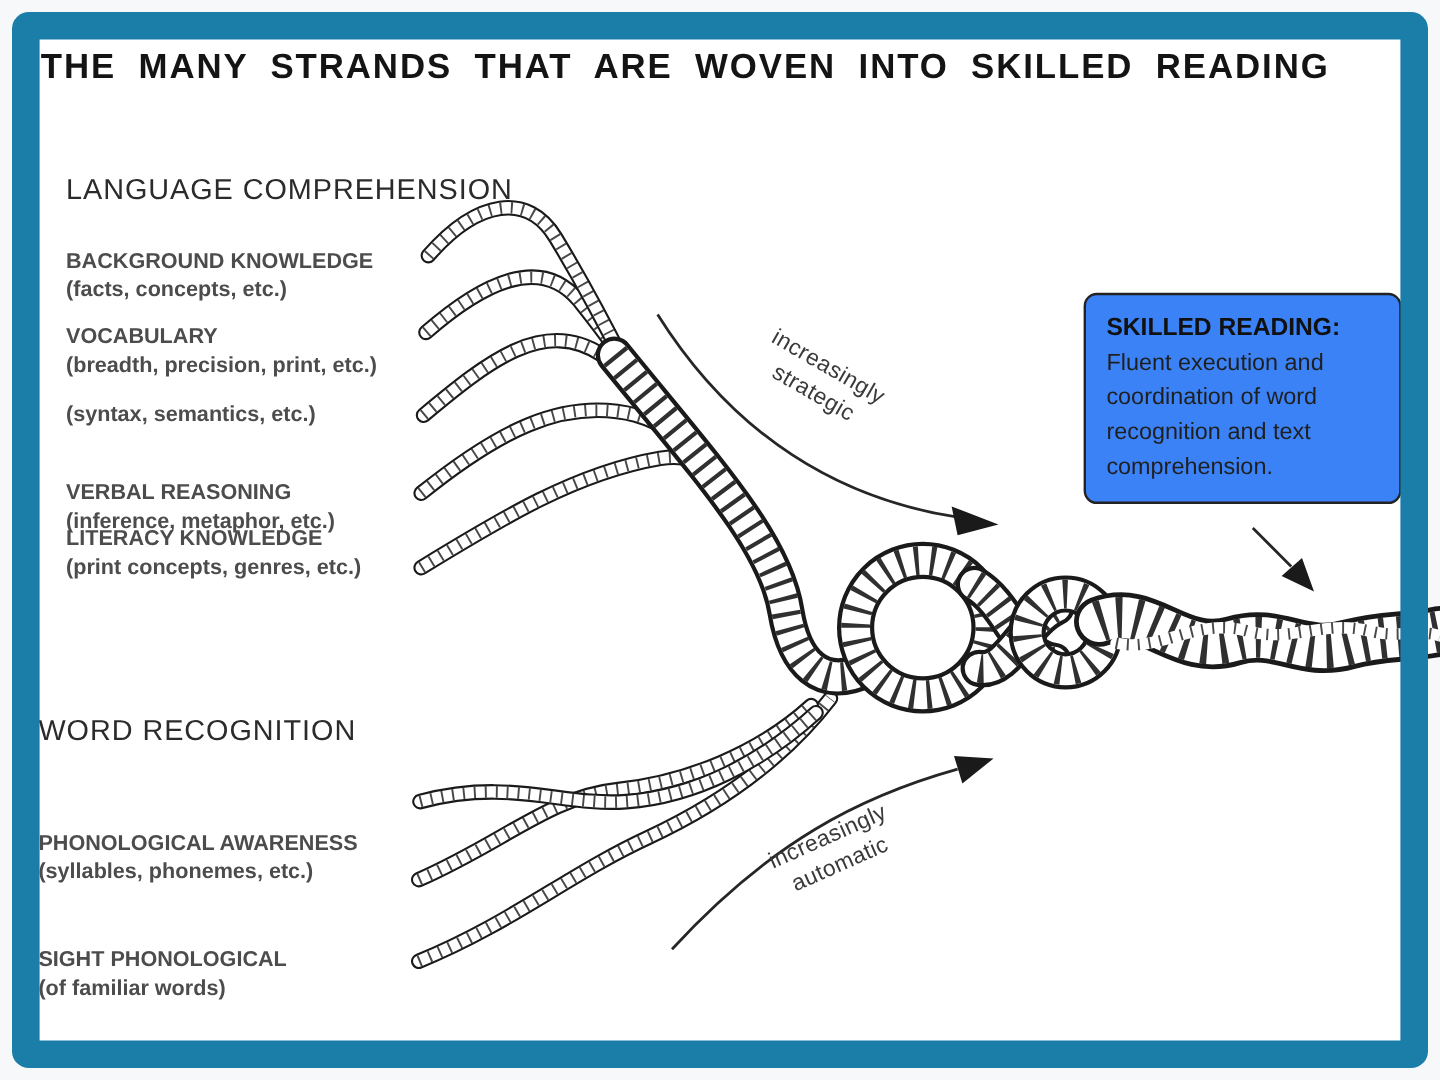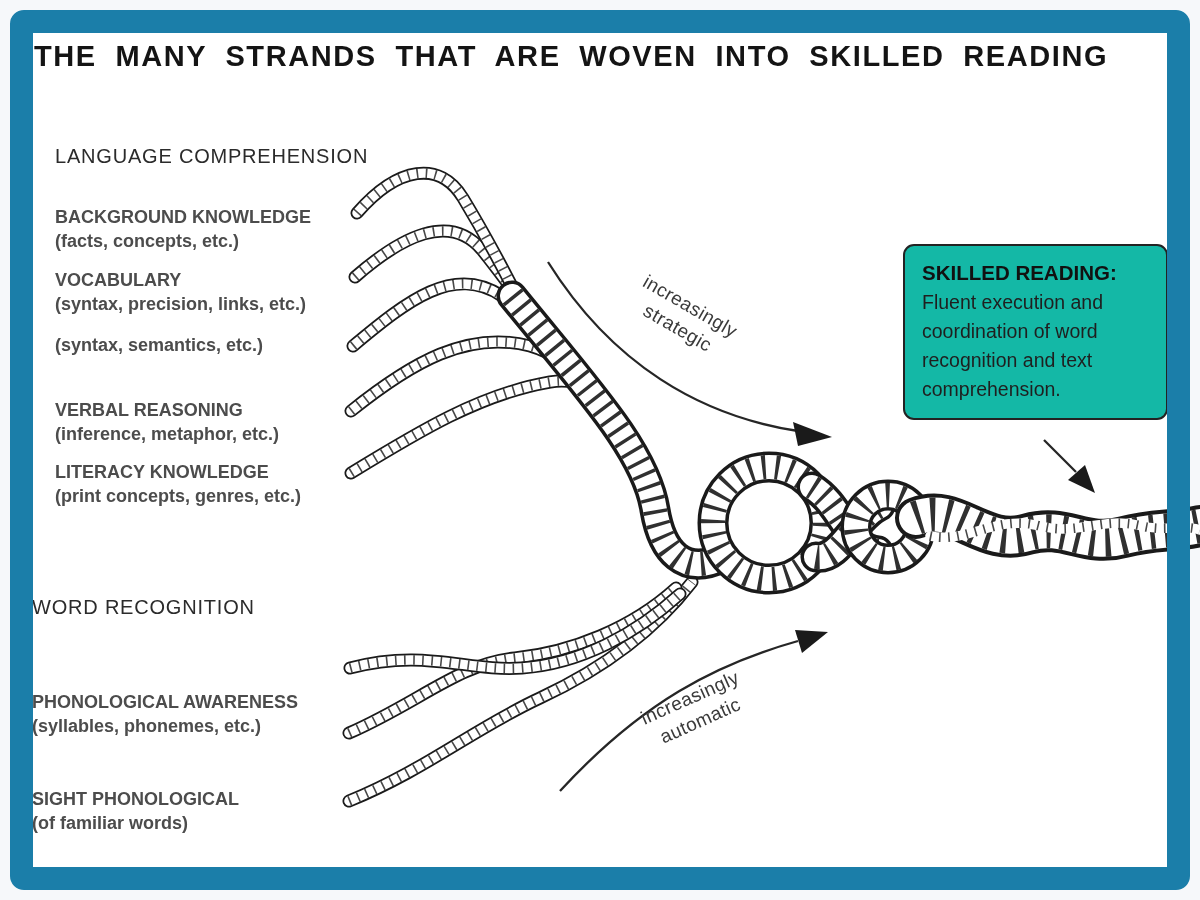--- a/index.html
+++ b/index.html
@@ -18,36 +18,36 @@
     border:23px solid #1b7ea9;border-radius:14px;
     z-index:10;pointer-events:none;background:transparent;
   }
   .abs{position:absolute;}
   .title{
     left:34px;top:40px;width:1120px;
     font-size:29px;font-weight:bold;color:#141414;
     letter-spacing:1.6px;word-spacing:9px;white-space:nowrap;z-index:3;
   }
   .section-heading{
-    font-size:20px;color:#2b2b2b;letter-spacing:0.8px;z-index:3;white-space:nowrap;
+    font-size:24px;color:#2b2b2b;letter-spacing:0.8px;z-index:3;white-space:nowrap;
   }
   .strand-label{
     font-size:18px;color:#4c4c4c;line-height:24px;z-index:3;white-space:nowrap;font-weight:bold;
   }
   .strand-label .nm{display:block;}
   .strand-label .dt{display:block;}
   .rot-label{
     font-size:19px;color:#3a3a3a;text-align:center;line-height:25px;
     z-index:4;letter-spacing:0.4px;
   }
   .rot-strategic{left:596px;top:292px;width:176px;transform:rotate(30deg);}
   .rot-automatic{left:600px;top:684px;width:190px;transform:rotate(-24deg);}
   .sr-box{
     left:903px;top:244px;width:230px;
-    border:2.5px solid #232323;border-radius:11px;background:#14b8a6;
+    border:2.5px solid #232323;border-radius:11px;background:#3b82f6;
     padding:12px 14px 14px 17px;z-index:5;
   }
   .sr-heading{font-size:20.5px;font-weight:bold;color:#111;line-height:30px;}
   .sr-body{font-size:19.5px;color:#1f1f1f;line-height:29px;}
   svg.rope{position:absolute;left:0;top:0;z-index:2;}
   
   .th-out{stroke:#1a1a1a;stroke-width:13;fill:none;stroke-linecap:round;}
   .th-fill{stroke:#ffffff;stroke-width:9.5;fill:none;stroke-linecap:round;}
   .th-tick{stroke:#1a1a1a;stroke-width:9.5;fill:none;stroke-dasharray:1.6 7.5;opacity:.8;}
   .md-out{stroke:#1a1a1a;stroke-width:31;fill:none;stroke-linecap:round;}
@@ -169,30 +169,30 @@
 <div class="abs title">THE MANY STRANDS THAT ARE WOVEN INTO SKILLED READING</div>
 
 <div class="abs section-heading" style="left:55px;top:145px;">LANGUAGE COMPREHENSION</div>
 
 <div class="abs strand-label" style="left:55px;top:205px;">
   <span class="nm">BACKGROUND KNOWLEDGE</span>
   <span class="dt">(facts, concepts, etc.)</span>
 </div>
 <div class="abs strand-label" style="left:55px;top:268px;">
   <span class="nm">VOCABULARY</span>
-  <span class="dt">(syntax, precision, links, etc.)</span>
+  <span class="dt">(breadth, precision, print, etc.)</span>
 </div>
 <div class="abs strand-label" style="left:55px;top:333px;">
   <span class="dt">(syntax, semantics, etc.)</span>
 </div>
 <div class="abs strand-label" style="left:55px;top:398px;">
   <span class="nm">VERBAL REASONING</span>
   <span class="dt">(inference, metaphor, etc.)</span>
 </div>
-<div class="abs strand-label" style="left:55px;top:460px;">
+<div class="abs strand-label" style="left:55px;top:436px;">
   <span class="nm">LITERACY KNOWLEDGE</span>
   <span class="dt">(print concepts, genres, etc.)</span>
 </div>
 
 <div class="abs section-heading" style="left:32px;top:596px;">WORD RECOGNITION</div>
 
 <div class="abs strand-label" style="left:32px;top:690px;">
   <span class="nm">PHONOLOGICAL AWARENESS</span>
   <span class="dt">(syllables, phonemes, etc.)</span>
 </div>

